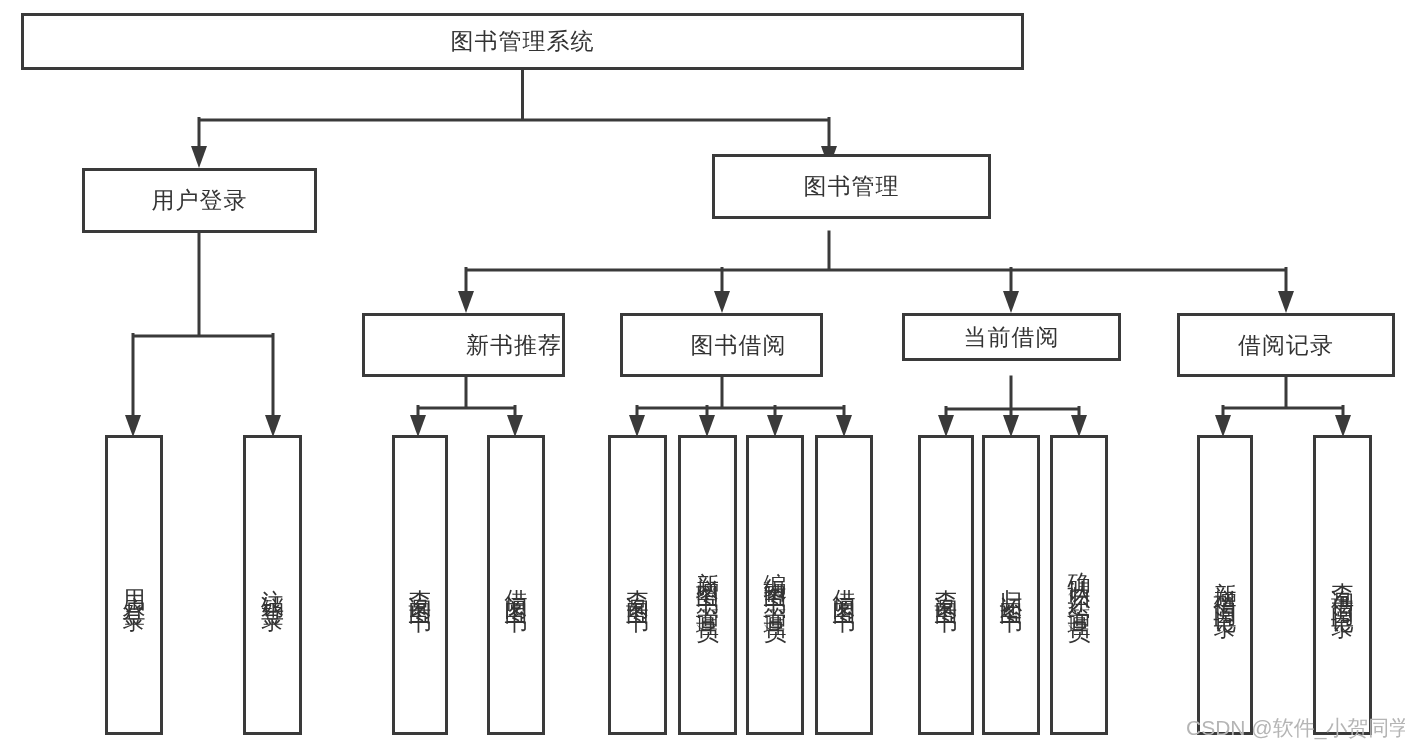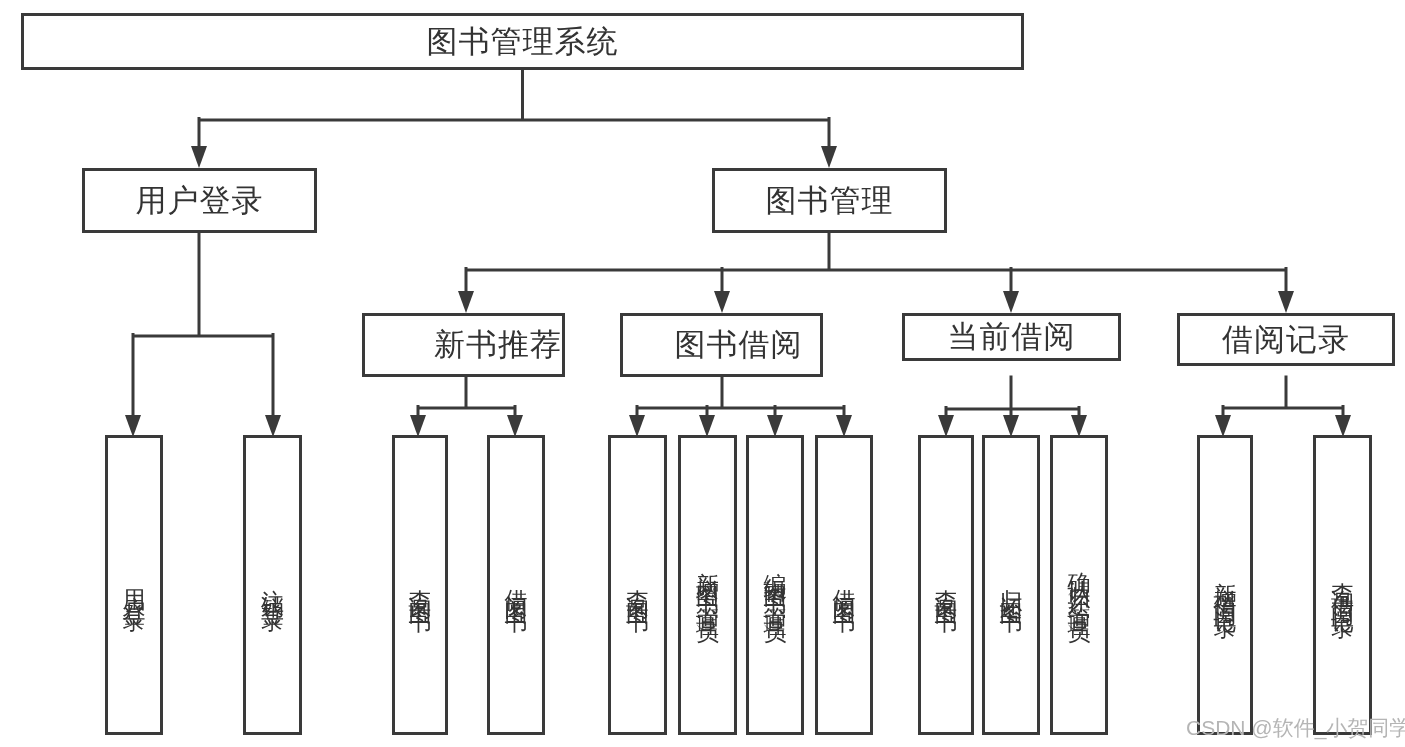--- a/index.html
+++ b/index.html
@@ -44,41 +44,41 @@
     box-sizing: border-box;
     border: 3px solid var(--line, #3a3a3a);
     background: var(--box-background, #fff);
     color: var(--text, #333);
     z-index: 1;
     display: flex;
     align-items: center;
     justify-content: center;
   }
   .hbox {
-    font-size: 31px;
+    font-size: 23px;
     letter-spacing: 1px;
     font-family: Liberation Serif, serif;
   }
   .vbox { top: 435px; height: 300px; }
   .vbox > span {
     writing-mode: vertical-rl;
     text-orientation: mixed;
     font-size: 23px;
     letter-spacing: 7px;
     line-height: 1;
     white-space: nowrap;
   }
   
   #b-root   { left: 21px;  top: 13px;  width: 1003px; height: 57px; }
   #b-login  { left: 82px;  top: 168px; width: 235px;  height: 65px; }
-  #b-mgmt   { left: 712px; top: 168px; width: 235px;  height: 65px; }
+  #b-mgmt   { left: 712px; top: 154px; width: 279px;  height: 65px; }
   #b-rec    { left: 362px; top: 313px; width: 203px;  height: 64px; justify-content: flex-end; }
   #b-borrow { left: 620px; top: 313px; width: 203px;  height: 64px; padding-left: 34px; }
   #b-cur    { left: 902px; top: 313px; width: 219px;  height: 48px; }
-  #b-hist   { left: 1177px;top: 313px; width: 218px;  height: 53px; }
+  #b-hist   { left: 1177px;top: 313px; width: 218px;  height: 64px; }
   
   #l-11 { left: 105px;  width: 58px; }
   #l-12 { left: 243px;  width: 59px; }
   #l-21 { left: 392px;  width: 56px; }
   #l-22 { left: 487px;  width: 58px; }
   #l-31 { left: 608px;  width: 59px; }
   #l-32 { left: 678px;  width: 59px; }
   #l-33 { left: 746px;  width: 58px; }
   #l-34 { left: 815px;  width: 58px; }
   #l-41 { left: 918px;  width: 56px; }

